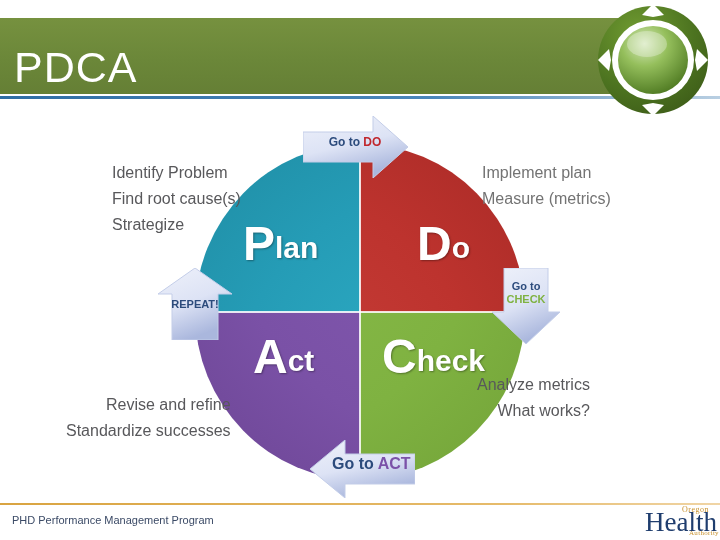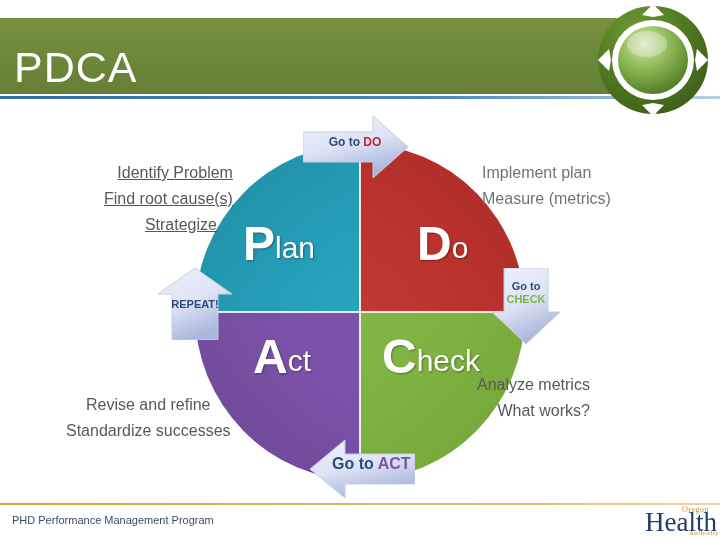--- a/index.html
+++ b/index.html
@@ -37,21 +37,21 @@
   #quad-act{left:0;top:168px;}
   #quad-act .fill{left:0;top:-168px;background:radial-gradient(circle at 80% 20%,#8259b0 0%,#7a51a6 60%,#6c4594 100%);}
   #quad-check{left:165px;top:168px;}
   #quad-check .fill{left:-165px;top:-168px;background:radial-gradient(circle at 18% 20%,#89bb49 0%,#7fb241 60%,#72a238 100%);}
   .seam-v{position:absolute;left:164px;top:0;width:2px;height:336px;background:rgba(255,255,255,.85);}
   .seam-h{position:absolute;left:0;top:167px;width:330px;height:2px;background:rgba(255,255,255,.85);}
 
   .qlabel{position:absolute;color:#ffffff;white-space:nowrap;
           text-shadow:1px 1px 2px rgba(0,0,0,.35);}
   .qlabel .big{font-size:48px;font-weight:700;vertical-align:-2px;}
-  .qlabel .small{font-size:30px;font-weight:400;}
+  .qlabel .small{font-size:30px;font-weight:700;}
   #label-plan{left:48px;top:72px;}
   #label-do{left:222px;top:72px;}
   #label-act{left:58px;top:185px;}
   #label-check{left:187px;top:185px;}
 
   
   .arrow{position:absolute;}
   .arrow svg{display:block;}
   .arrow-text{position:absolute;white-space:nowrap;font-weight:700;
               text-align:center;line-height:13px;}
@@ -66,26 +66,26 @@
   #arrow-check .arrow-text{left:6px;top:12px;width:56px;font-size:11px;}
   #arrow-act{left:310px;top:440px;}
   #arrow-act .arrow-text{left:22px;top:17px;width:72px;font-size:16px;}
   #arrow-repeat{left:158px;top:268px;}
   #arrow-repeat .arrow-text{left:4px;top:30px;width:66px;font-size:11px;}
 
   
   .sidetext{position:absolute;font-size:16px;line-height:26px;white-space:nowrap;}
   .t-gray{color:#58585b;}
   .t-red{color:#737373;}
-  #text-plan{left:104px;top:160px;text-align:right;text-decoration:underline;}
+  #text-plan{left:112px;top:160px;text-align:left;}
   #text-plan div:nth-child(1){margin-right:0;}
   #text-plan div:nth-child(2){margin-right:0;}
   #text-plan div:nth-child(3){margin-right:16px;}
   #text-do{left:482px;top:160px;}
-  #text-act{left:66px;top:392px;text-align:center;}
+  #text-act{left:66px;top:392px;}
   #text-check{left:477px;top:372px;}
   .ralign{text-align:right;}
 
   
   #footer-rule{position:absolute;left:0;top:503px;width:720px;height:2px;
                background:linear-gradient(90deg,#d9a441 0%,#e6bb6b 70%,#f0d5a6 100%);}
   #footer-text{position:absolute;left:12px;top:514px;font-size:11px;color:#3b4a66;}
   #footer-logo{position:absolute;left:645px;top:503px;width:70px;height:35px;}
   #oha-h{position:absolute;left:0;top:6px;font-family:"Liberation Serif",serif;
          font-size:27px;color:#1f3d6e;line-height:27px;}

